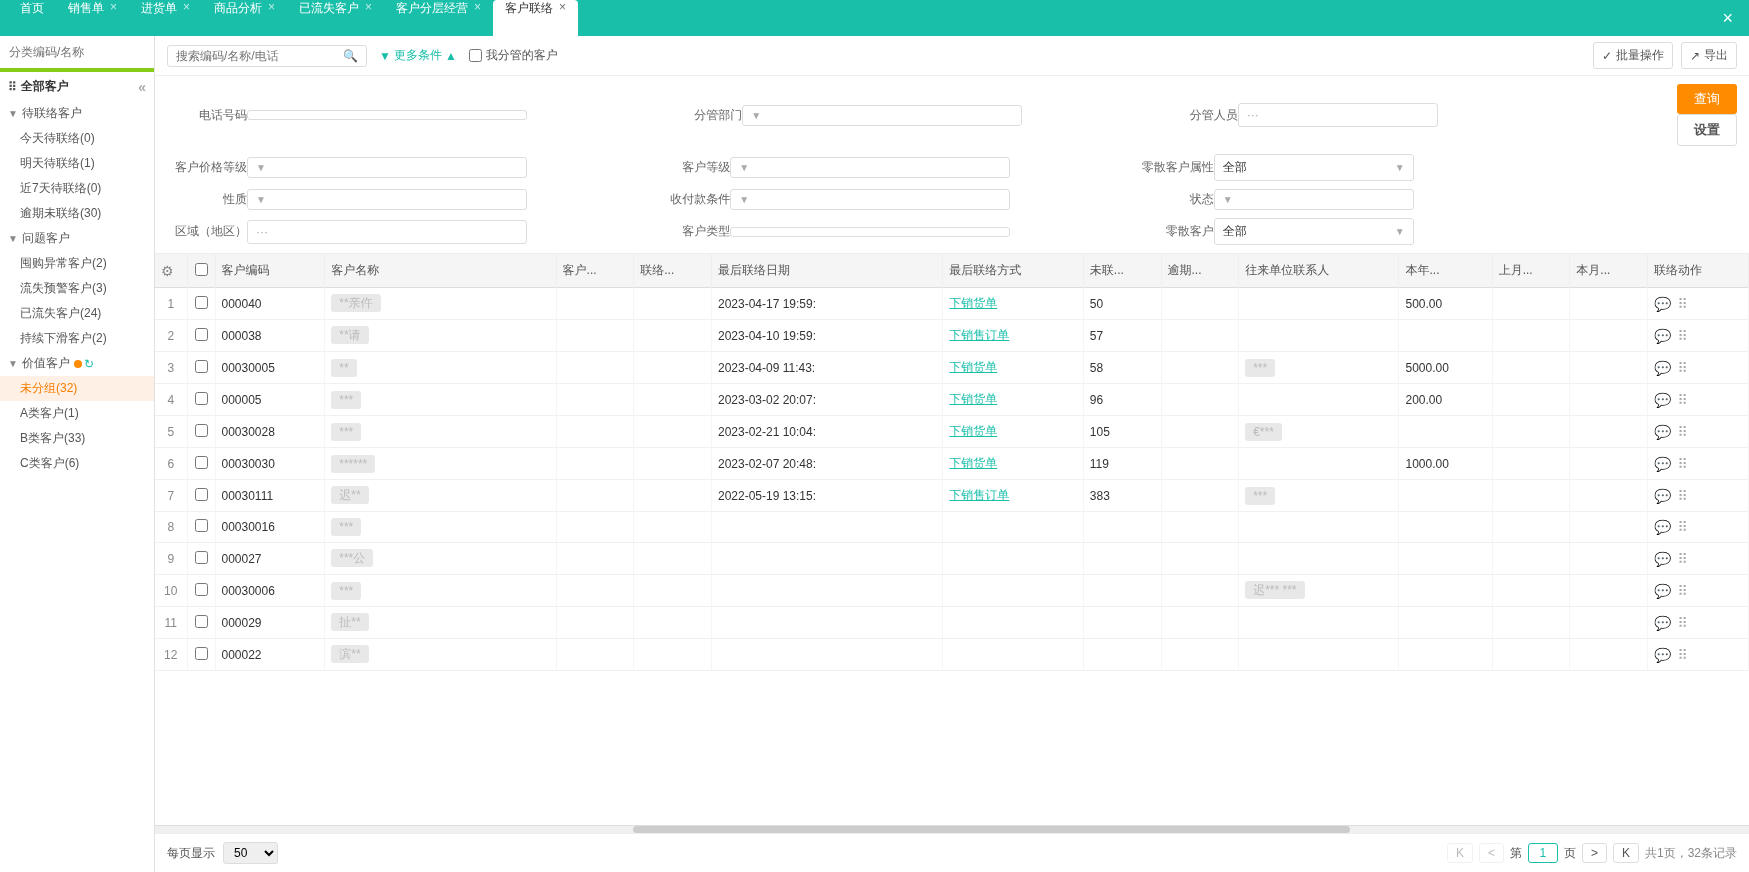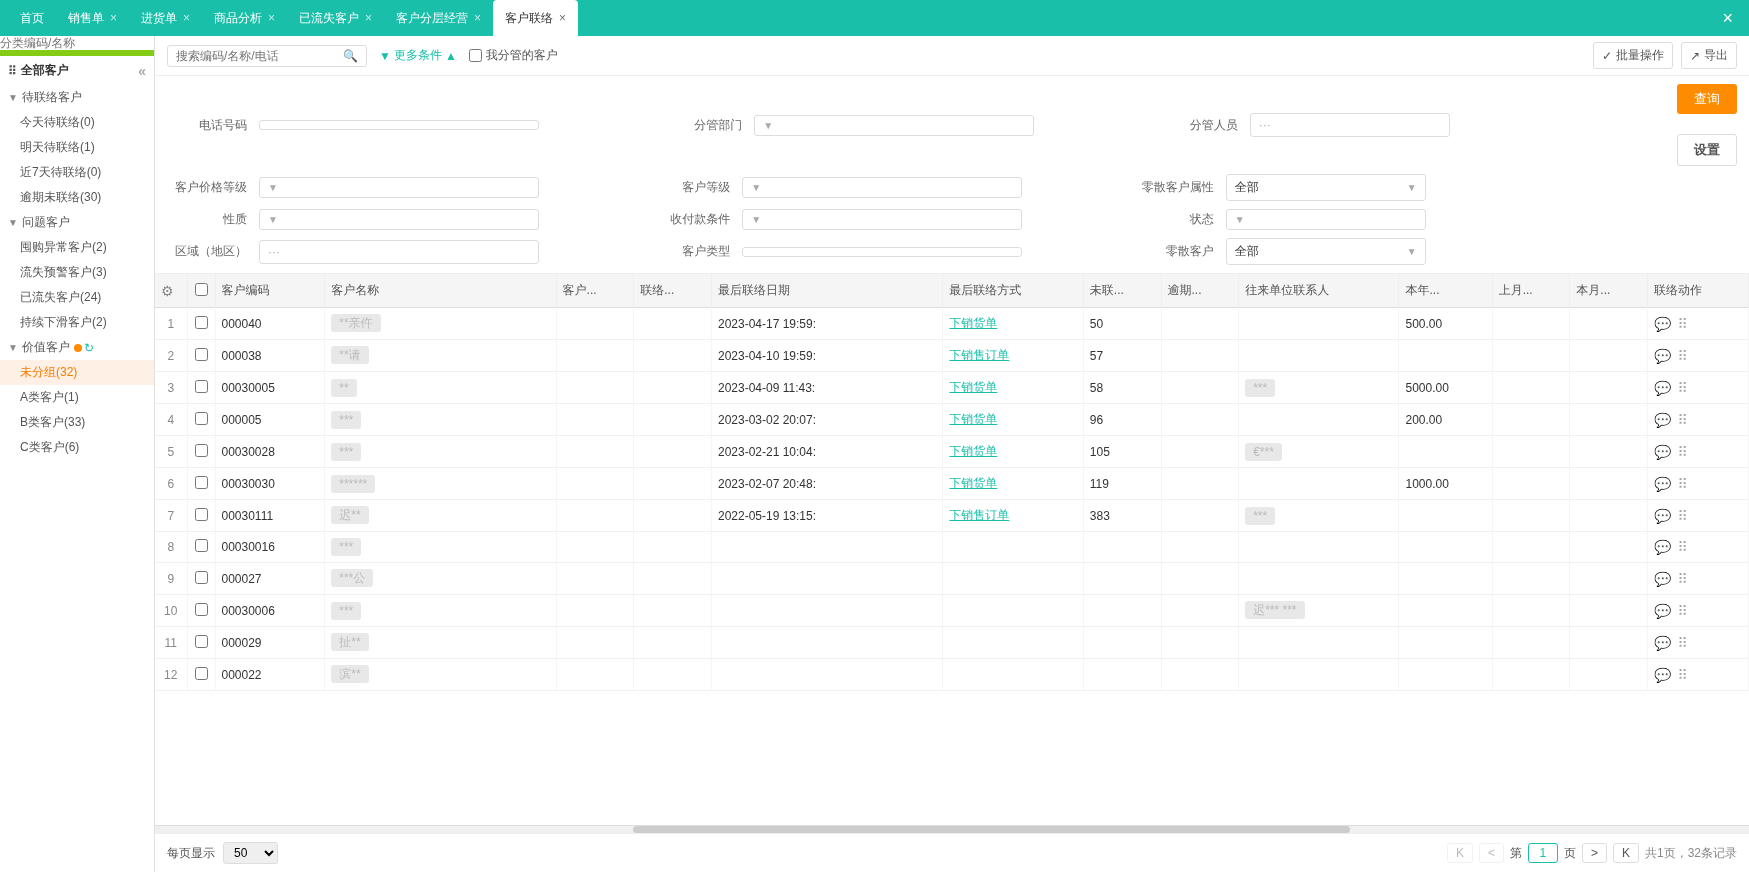--- a/index.html
+++ b/index.html
@@ -9,21 +9,21 @@
     .top-nav {
       display: flex;
       align-items: center;
       background: #1abfaa;
       height: 36px;
       padding: 0 8px;
       color: white;
     }
     .top-nav-item {
       display: flex;
-      align-items: center;
+      align-items: flex-start;
       padding: 0 12px;
       height: 36px;
       cursor: pointer;
       color: white;
       font-size: 13px;
       white-space: nowrap;
     }
     .top-nav-item.active {
       background: white;
       color: #333;
@@ -55,22 +55,22 @@
       background: white;
       border-right: 1px solid #e0e0e0;
       display: flex;
       flex-direction: column;
       overflow-y: auto;
       flex-shrink: 0;
     }
     .sidebar-search {
       display: flex;
       align-items: flex-start;
-      padding: 0;
-      border-bottom: 6px solid #84cc16;
+      padding: 9px;
+      border-bottom: 4px solid #84cc16;
     }
     .sidebar-search input {
       flex: 1;
       border: none;
       outline: none;
       font-size: 12px;
       color: #999;
     }
 
     .sidebar-section-header {
@@ -191,21 +191,21 @@
       display: flex;
       align-items: center;
       margin-bottom: 8px;
       gap: 8px;
     }
     .filter-row:last-child { margin-bottom: 0; }
     .filter-field {
       display: flex;
       align-items: center;
       flex: 1;
-      gap: 12px;
+      gap: 0;
     }
     .filter-label {
       color: #666;
       white-space: nowrap;
       min-width: 80px;
       text-align: right;
     }
     .filter-input {
       flex: 1;
       border: 1px solid #ddd;
@@ -237,21 +237,21 @@
       border-radius: 3px;
       padding: 6px 16px;
       cursor: pointer;
       font-size: 13px;
       white-space: nowrap;
       font-weight: bold;
     }
     .btn-group-right {
       display: flex;
       flex-direction: column;
-      gap: 20px;
+      gap: 0;
       margin-left: 24px;
     }
 
     
     .table-container {
       flex: 1;
       overflow: auto;
       background: white;
     }
     table {

